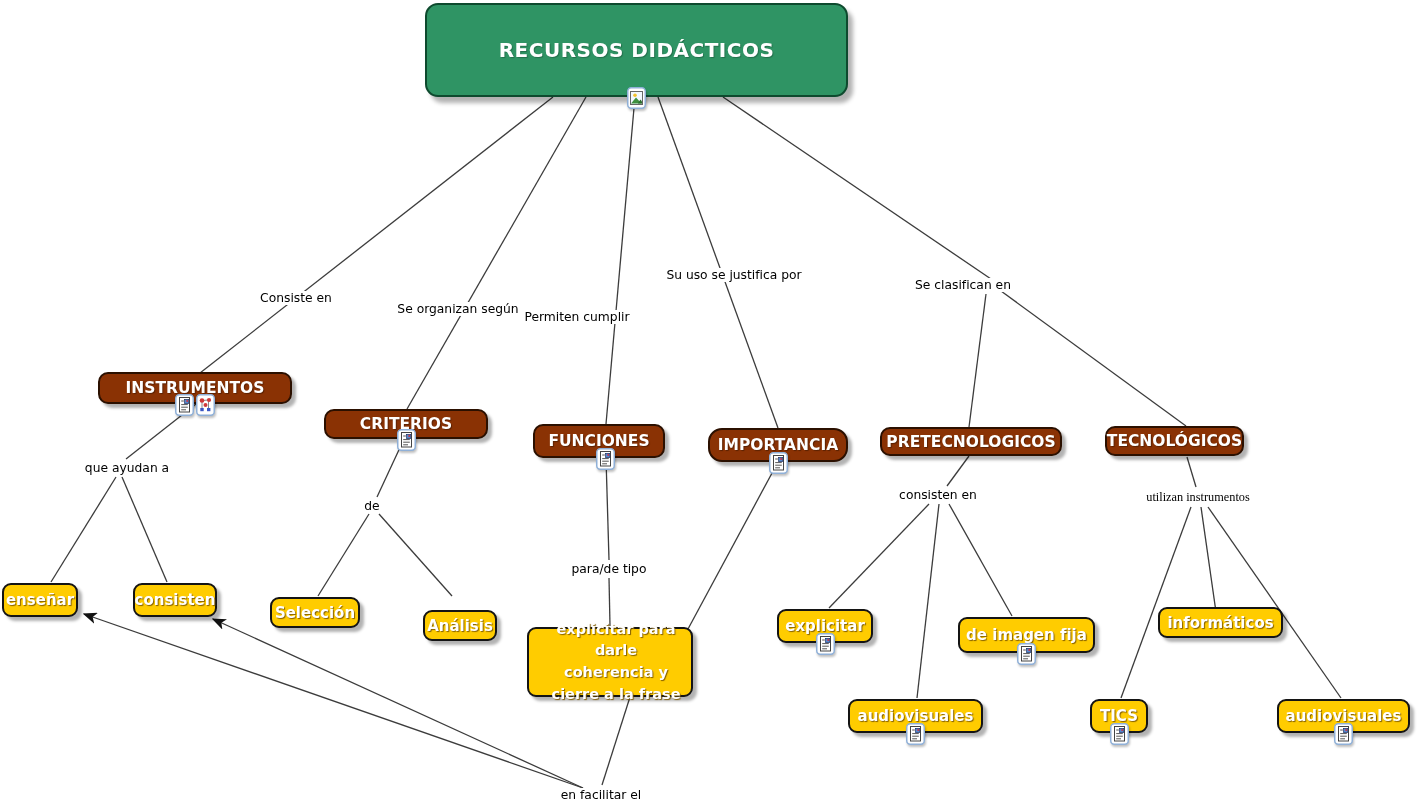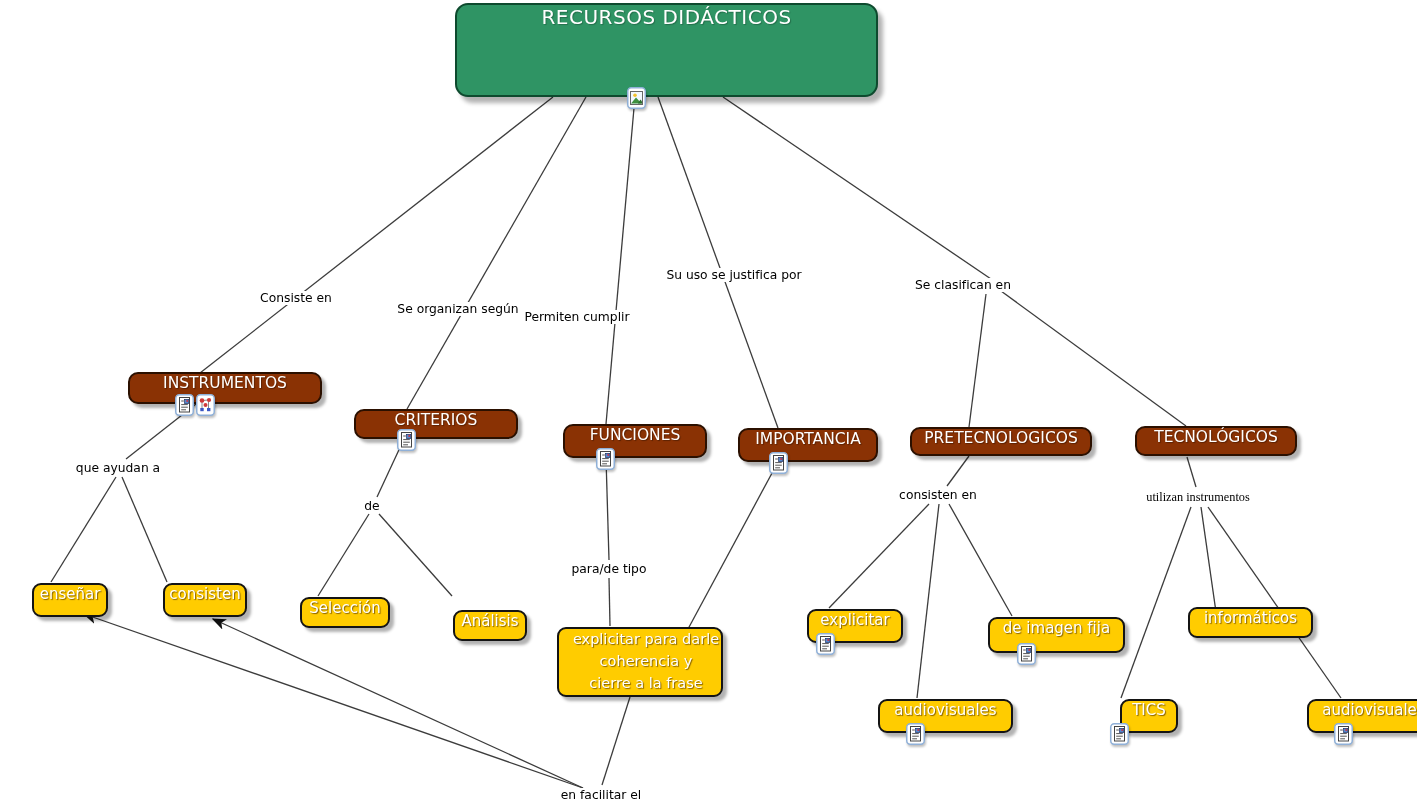--- a/index.html
+++ b/index.html
@@ -3,22 +3,22 @@
 <meta charset="utf-8">
 <title>Recursos Didácticos</title>
 <style>
   html,body{margin:0;padding:0;background:#fff;}
   #map{
     position:relative;width:1417px;height:804px;overflow:hidden;background:#fff;
     font-family:"DejaVu Sans","Liberation Sans",sans-serif;
   }
   #edge-layer{position:absolute;left:0;top:0;width:1417px;height:804px;z-index:1;}
   .node{
-    position:absolute;z-index:2;display:flex;justify-content:center;
-    font-weight:normal;color:var(--node-text,#fff);box-sizing:border-box;cursor:default;margin-left:30px;
+    position:absolute;z-index:2;display:flex;align-items:center;justify-content:center;
+    font-weight:bold;color:var(--node-text,#fff);box-sizing:border-box;cursor:default;
   }
   .node .node-label{display:block;}
   .node.root{
     background:var(--root-fill);border:2px solid var(--root-border);border-radius:13px;
     font-size:20px;letter-spacing:.5px;box-shadow:5px 6px 4px var(--shadow);
     text-shadow:1px 1px 1px rgba(0,0,0,.25);
   }
   .node.category{
     background:var(--cat-fill);border:2px solid var(--cat-border);border-radius:10px;
     font-size:15.5px;box-shadow:4px 4px 3px var(--shadow);
@@ -80,30 +80,30 @@
   <div id="node-layer">
       <div class="node root" style="left: 425px; top: 3px; width: 423px; height: 94px;">
         <span class="node-label">RECURSOS DIDÁCTICOS</span>
       </div>
       <div class="node category" style="left: 98px; top: 372px; width: 194px; height: 32px;">
         <span class="node-label">INSTRUMENTOS</span>
       </div>
       <div class="node category" style="left: 324px; top: 409px; width: 164px; height: 30px;">
         <span class="node-label">CRITERIOS</span>
       </div>
-      <div class="node category" style="left: 533px; top: 424px; width: 144px; height: 34px;">
+      <div class="node category" style="left: 533px; top: 424px; width: 132px; height: 34px;">
         <span class="node-label">FUNCIONES</span>
       </div>
-      <div class="node category" style="left: 708px; top: 428px; width: 140px; height: 34px;">
+      <div class="node category" style="left: 708px; top: 428px; width: 140px; height: 34px; border-radius: 14px;">
         <span class="node-label">IMPORTANCIA</span>
       </div>
       <div class="node category" style="left: 880px; top: 427px; width: 182px; height: 29px;">
         <span class="node-label">PRETECNOLOGICOS</span>
       </div>
-      <div class="node category" style="left: 1105px; top: 426px; width: 162px; height: 30px;">
+      <div class="node category" style="left: 1105px; top: 426px; width: 139px; height: 30px;">
         <span class="node-label">TECNOLÓGICOS</span>
       </div>
       <div class="node leaf" style="left: 2px; top: 583px; width: 76px; height: 34px;">
         <span class="node-label">enseñar</span>
       </div>
       <div class="node leaf" style="left: 133px; top: 583px; width: 84px; height: 34px;">
         <span class="node-label">consisten</span>
       </div>
       <div class="node leaf" style="left: 270px; top: 597px; width: 90px; height: 31px;">
         <span class="node-label">Selección</span>
@@ -132,21 +132,21 @@
       <div class="node leaf" style="left: 1277px; top: 699px; width: 133px; height: 34px;">
         <span class="node-label">audiovisuales</span>
       </div>
     </div>
   <div id="label-layer">
       <div class="link-label" style="left: 296px; top: 298px;">Consiste en</div>
       <div class="link-label" style="left: 458px; top: 309px;">Se organizan según</div>
       <div class="link-label" style="left: 577px; top: 317px;">Permiten cumplir</div>
       <div class="link-label" style="left: 734px; top: 275px;">Su uso se justifica por</div>
       <div class="link-label" style="left: 963px; top: 285px;">Se clasifican en</div>
-      <div class="link-label" style="left: 118px; top: 468px;">que ayudan a</div>
+      <div class="link-label" style="left: 127px; top: 468px;">que ayudan a</div>
       <div class="link-label" style="left: 372px; top: 506px;">de</div>
       <div class="link-label" style="left: 609px; top: 569px;">para/de tipo</div>
       <div class="link-label" style="left: 938px; top: 495px;">consisten en</div>
       <div class="link-label" style="left: 1198px; top: 497px; font-family: Liberation Serif, serif;">utilizan instrumentos</div>
       <div class="link-label" style="left: 601px; top: 795px;">en facilitar el</div>
     </div>
   <div id="icon-layer">
       <span class="res-icon" style="left: 627px; top: 87px;">
         <svg width="19" height="22" viewBox="0 0 19 22">
           <rect x="0.75" y="0.75" width="17.5" height="20.5" rx="3.5" fill="#ffffff" stroke="#8fb0d8" stroke-width="1.5"></rect>

